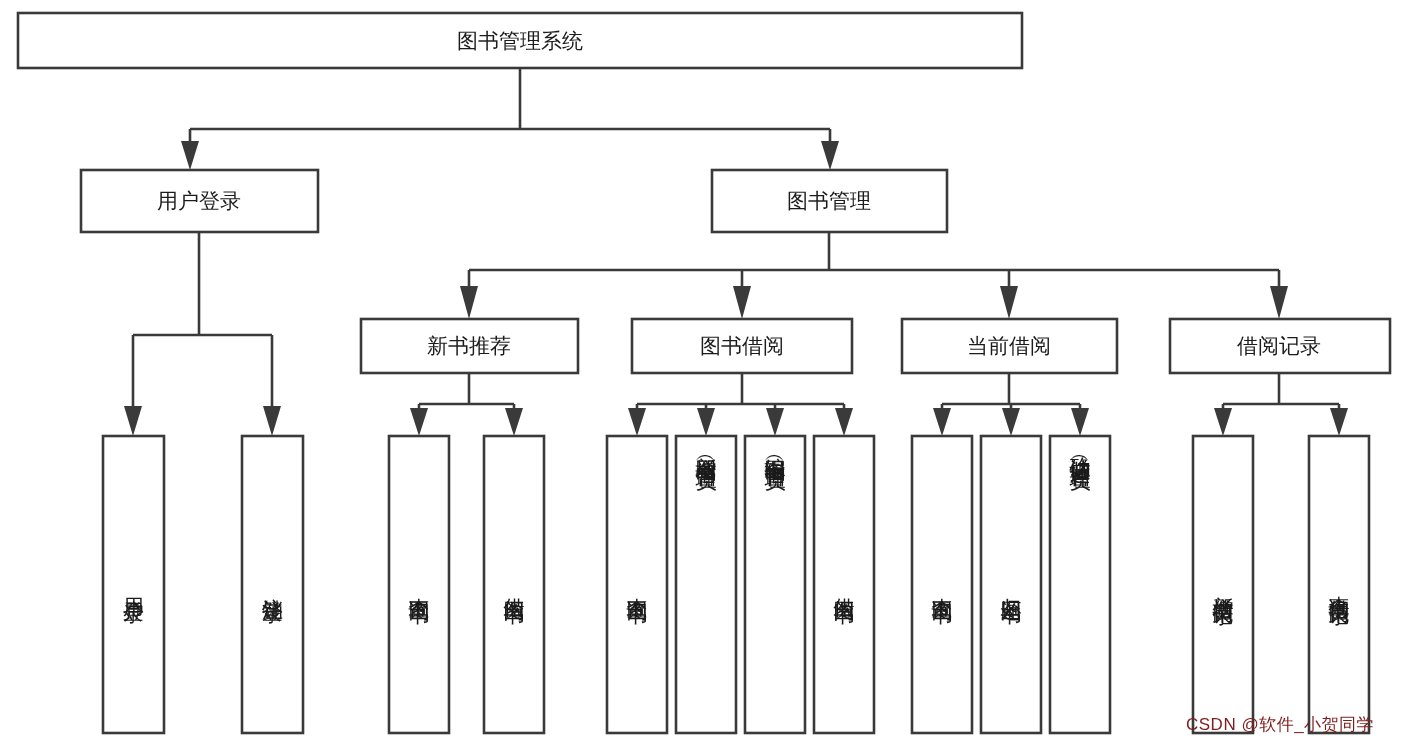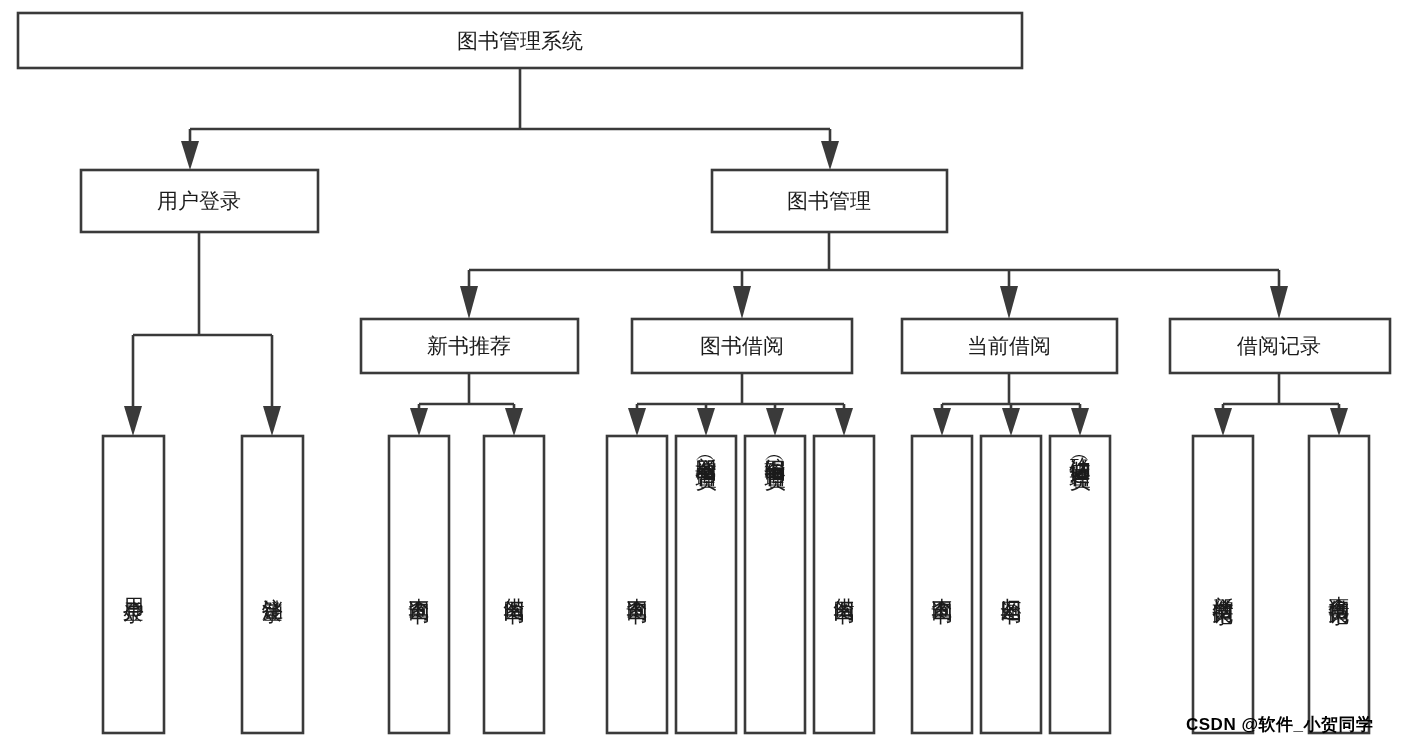--- a/index.html
+++ b/index.html
@@ -66,24 +66,23 @@
     letter-spacing: 2px;
     white-space: nowrap;
     text-align: center;
   }
   .watermark {
     position: absolute;
     left: 1186px;
     top: 713px;
     font-family: "Liberation Sans", "DejaVu Sans", sans-serif;
     font-size: 17px;
-    color: #000000;
+    color: #7f1d1d;
     white-space: nowrap;
     letter-spacing: 0.5px;
-    font-weight: bold;
   }
 </style>
 </head>
 <body>
 
 <div id="diagram-root">
 
   <svg class="canvas" viewBox="0 0 1405 747">
 
     <g>

